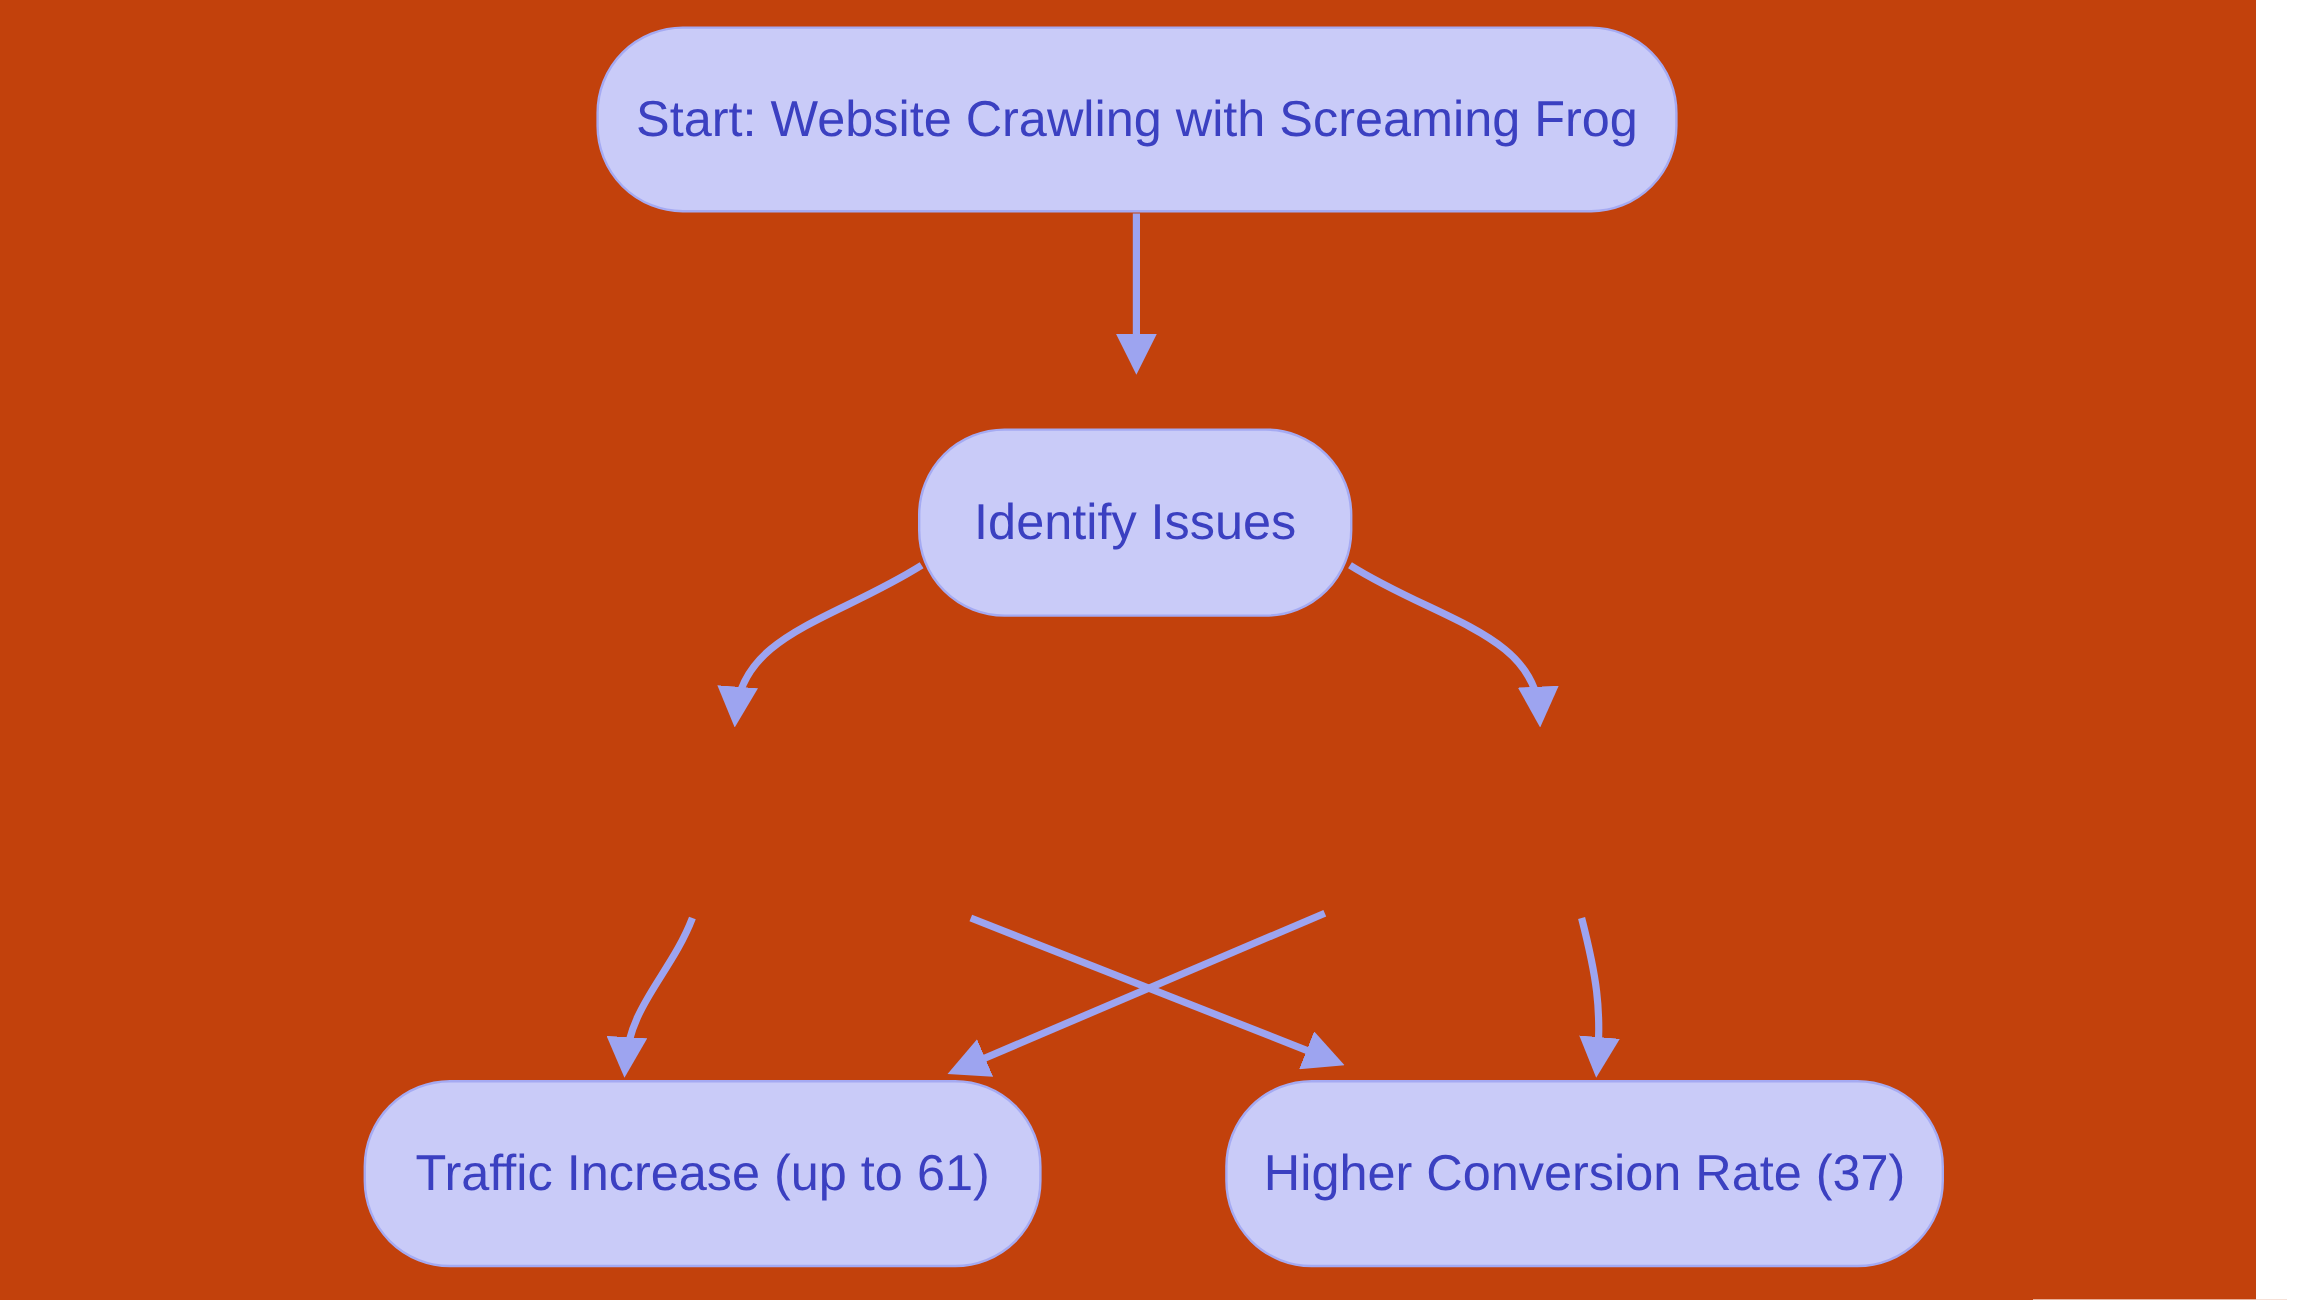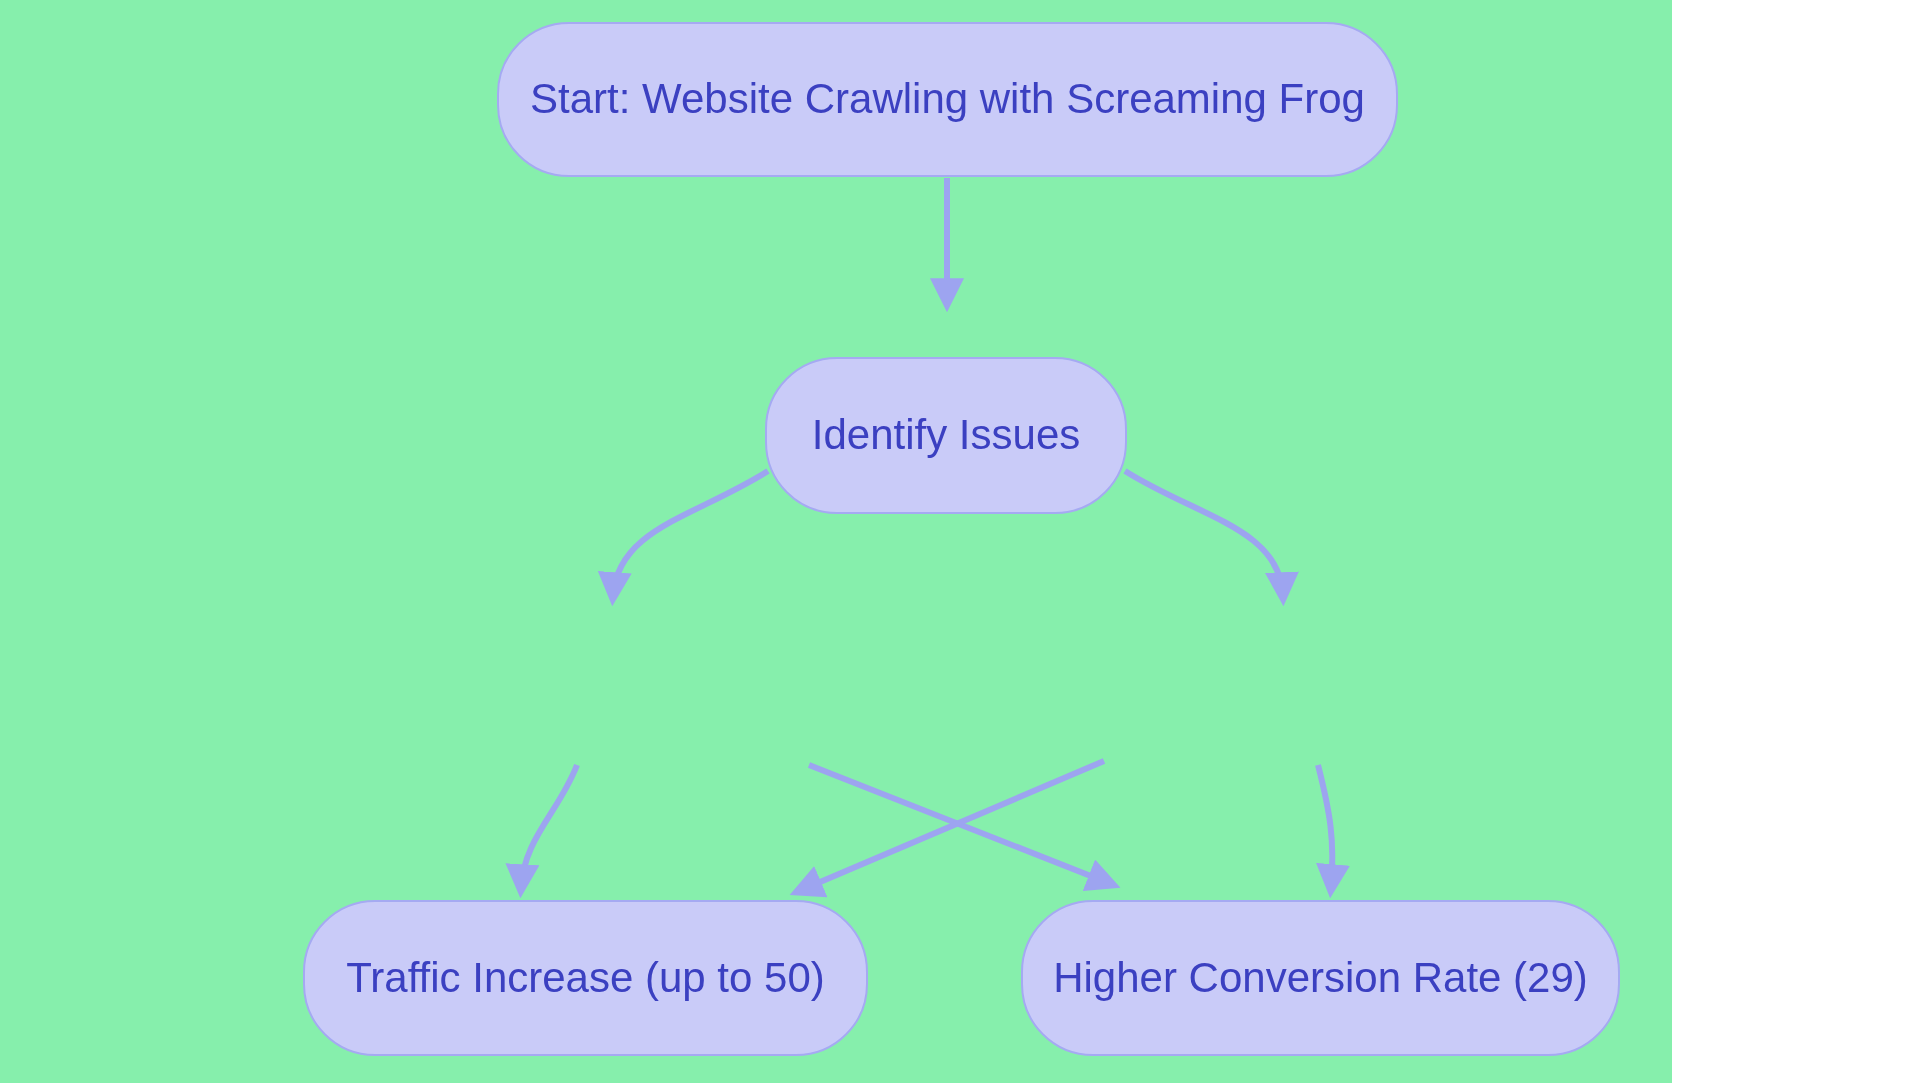--- a/index.html
+++ b/index.html
@@ -6,23 +6,23 @@
     margin: 0;
     padding: 0;
     background: #ffffff;
     width: 1920px;
     height: 1083px;
     overflow: hidden;
     font-family: "Liberation Sans", sans-serif;
   }
   .canvas {
     position: relative;
-    width: 1672px;
+    width: 1880px;
     height: 1083px;
-    background: #86efac;
+    background: #c2410c;
   }
   svg.edges {
     position: absolute;
     left: 0;
     top: 0;
     width: 1920px;
     height: 1083px;
     pointer-events: none;
   }
   .edge {
@@ -77,20 +77,20 @@
     <span>Start: Website Crawling with Screaming Frog</span>
   </div>
 
   <div class="node" id="node-identify">
     <span>Identify Issues</span>
   </div>
 
 
 
   <div class="node" id="node-traffic">
-    <span>Traffic Increase (up to 50)</span>
+    <span>Traffic Increase (up to 61)</span>
   </div>
 
   <div class="node" id="node-conversion">
-    <span>Higher Conversion Rate (29)</span>
+    <span>Higher Conversion Rate (37)</span>
   </div>
 
 </div>
 
 </body></html>

